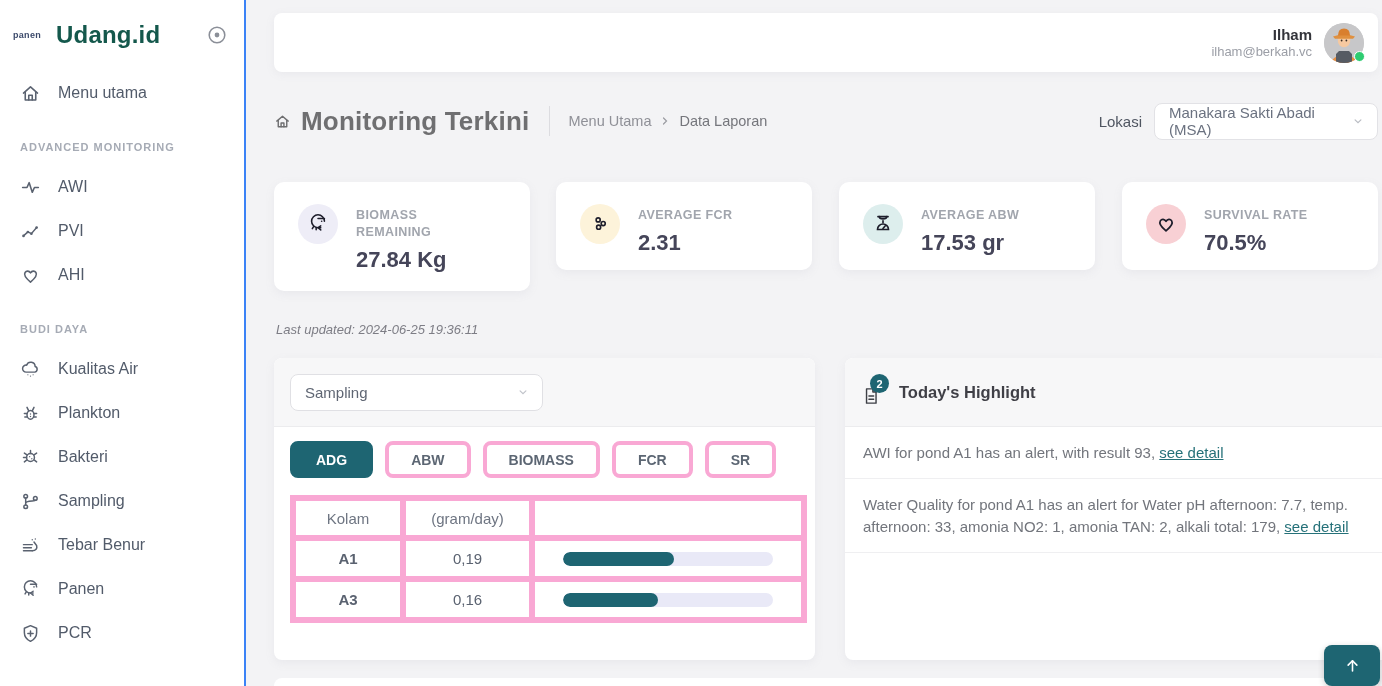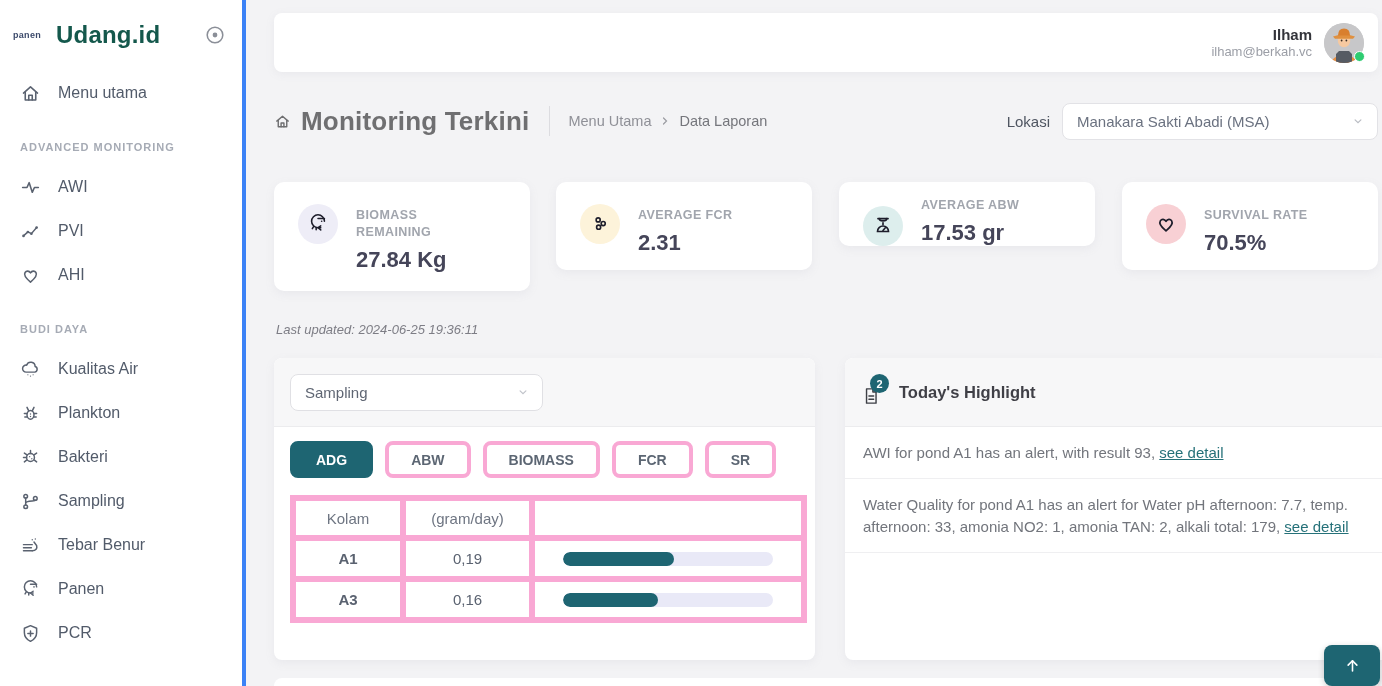--- a/index.html
+++ b/index.html
@@ -1,21 +1,21 @@
 <!DOCTYPE html>
 <html style="--teal: #1e6572;"><head>
 <meta charset="utf-8">
 <style>
   * { box-sizing: border-box; margin: 0; padding: 0; }
   html,body { width:1382px; height:686px; }
   body { font-family: "Liberation Sans", sans-serif; }
   .app { position:relative; width:1382px; height:686px; background:#f3f3f5; overflow:hidden; }
 
   
-  .sidebar { position:absolute; left:0; top:0; width:246px; height:686px; background:#fff; border-right:4px solid #3b82f6; z-index:5; }
+  .sidebar { position:absolute; left:0; top:0; width:246px; height:686px; background:#fff; border-right:2px solid #3b82f6; z-index:5; }
   .logo-row { display:flex; align-items:center; padding:21px 16px 0 13px; }
   .panen-mark { font-size:9px; font-weight:700; color:#3c4a6b; letter-spacing:.3px; }
   .brand { font-size:24px; font-weight:700; color:#14584c; margin-left:15px; letter-spacing:.2px; }
   .collapse-btn { margin-left:auto; color:#8b8f98; cursor:pointer; display:flex; }
   .nav { padding-top:22px; }
   .nav-item { height:44px; display:flex; align-items:center; gap:17px; padding:0 20px; color:#525b6a; font-size:16px; cursor:pointer; }
   .nav-item .ic { display:flex; color:#5a6270; }
   .section-label { padding:26px 20px 12px 20px; font-size:11px; font-weight:700; letter-spacing:1px; color:#a6abb5; }
 
   
@@ -32,21 +32,21 @@
   
   .title-row { position:absolute; left:274px; top:98px; width:1104px; height:46px; display:flex; align-items:center; }
   .title-home { color:#6e6e70; display:flex; margin-right:10px; }
   .page-title { font-size:26px; font-weight:600; color:#6f6f71; letter-spacing:.2px; }
   .v-divider { width:1px; height:30px; background:#dcdce0; margin:0 18px 0 20px; }
   .crumb { font-size:14.5px; color:#8f9097; }
   .crumb.current { color:#75767c; }
   .crumb-sep { color:#9a9ba1; display:flex; margin:0 8px; }
   .loc-group { margin-left:auto; display:flex; align-items:center; }
   .loc-label { font-size:15px; color:#4f5561; margin-right:12px; }
-  .loc-select { width:316px; height:37px; background:#fff; border:1px solid #e2e2e6; border-radius:8px; display:flex; align-items:center;
+  .loc-select { width:224px; height:37px; background:#fff; border:1px solid #e2e2e6; border-radius:8px; display:flex; align-items:center;
                 padding:0 12px 0 14px; font-size:15px; color:#6b7280; cursor:pointer; }
   .loc-select .chev { margin-left:auto; color:#b9bcc3; display:flex; }
 
   
   .card { position:absolute; background:#fff; border-radius:10px; box-shadow:0 3px 10px rgba(150,150,170,.10); padding:22px 18px 0 24px; display:flex; gap:18px; }
   .card .icon-circle { width:40px; height:40px; border-radius:50%; display:flex; align-items:center; justify-content:center; flex:0 0 40px; color:#1d1d2b; }
   .stat-label { font-size:12.5px; font-weight:600; letter-spacing:.4px; color:#a1a5ad; line-height:1.35; margin-top:3px; }
   .stat-value { font-size:22px; font-weight:700; color:#454559; margin-top:6px; }
   .bg-lavender { background:#eeedf7; } .bg-cream { background:#fdf3da; } .bg-teal { background:#ddeeed; } .bg-pink { background:#f8d0d4; }
 
@@ -307,21 +307,21 @@
           <circle cx="10" cy="7.5" r="2.2"></circle>
           <circle cx="15.5" cy="11.5" r="2.2"></circle>
           <circle cx="10.5" cy="15.5" r="2.2"></circle>
         </svg>
     </span>
     <div>
       <div class="stat-label">AVERAGE FCR</div>
       <div class="stat-value">2.31</div>
     </div>
   </div>
-  <div class="card" style="left:839px; top:182px; width:256px; height:64px;align-items:flex-end;">
+  <div class="card" style="left:839px; top:182px; width:256px; height:88px;">
     <span class="icon-circle bg-teal">
       <svg width="22" height="22" viewBox="0 0 24 24" fill="none" stroke="currentColor" stroke-width="1.8" stroke-linecap="round">
           <path d="M6.5 4h11"></path>
           <path d="M8 4c0 3.2 8 3.2 8 0"></path>
           <path d="M12 8.5v2"></path>
           <path d="M6 18a6 6 0 0 1 12 0Z"></path>
           <path d="M12 17l2.5-3"></path>
         </svg>
     </span>
     <div>

